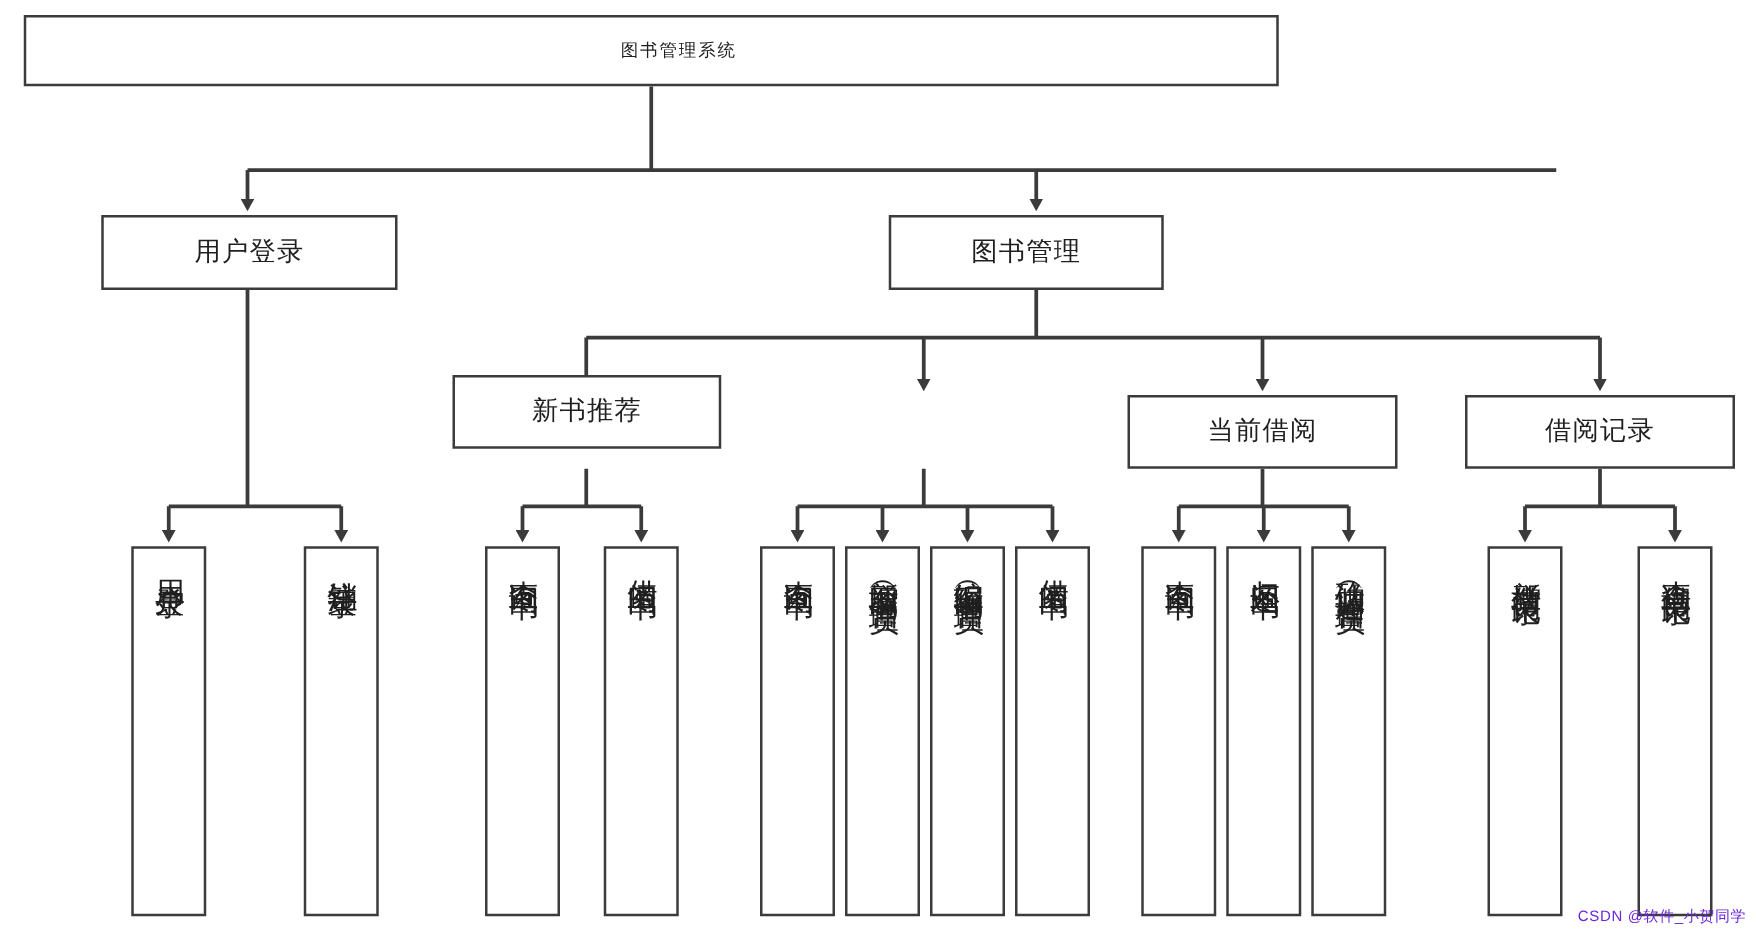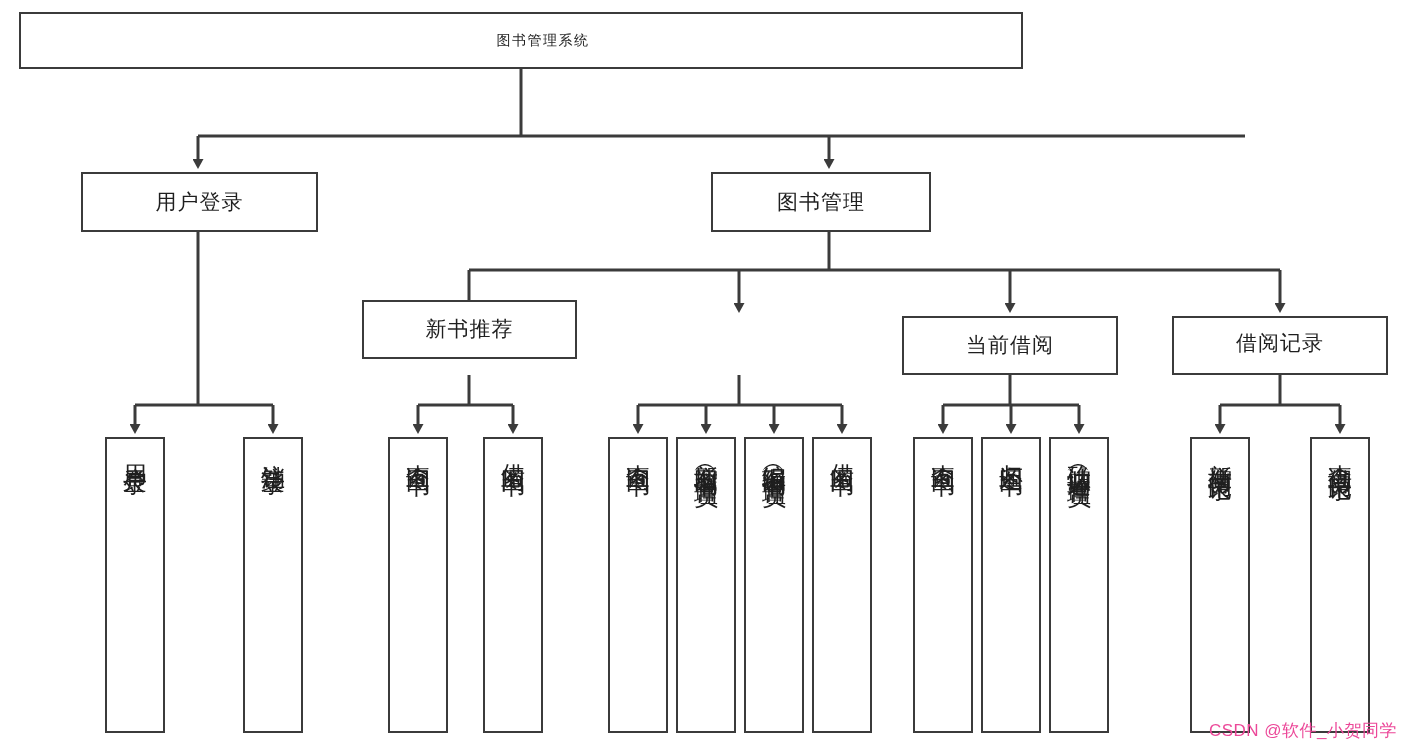--- a/index.html
+++ b/index.html
@@ -64,22 +64,22 @@
     text-orientation: upright;
     font-size: 24px;
     letter-spacing: 3px;
     line-height: 1;
     white-space: nowrap;
   }
   .watermark {
     position: absolute;
     right: 8px;
     bottom: 5px;
-    font-size: 17px;
-    color: #ec4899;
+    font-size: 12px;
+    color: #6d28d9;
     letter-spacing: 0.5px;
     white-space: nowrap;
     z-index: 5;
   }
 </style>
 </head>
 <body>
 
 <div id="canvas">
 
@@ -143,21 +143,21 @@
   <div class="node h" style="left:711px; top:172px; width:220px; height:60px;">
     <span class="label">图书管理</span>
   </div>
 
   <div class="node h" style="left:362px; top:300px; width:215px; height:59px;">
     <span class="label">新书推荐</span>
   </div>
   <div class="node h" style="left:902px; top:316px; width:216px; height:59px;">
     <span class="label">当前借阅</span>
   </div>
-  <div class="node h" style="left:1172px; top:316px; width:216px; height:59px;font-family:Liberation Mono, monospace;">
+  <div class="node h" style="left:1172px; top:316px; width:216px; height:59px;">
     <span class="label">借阅记录</span>
   </div>
 
   <div class="node v" style="left:105px; top:437px; width:60px; height:296px;">
     <span class="label">用户登录</span>
   </div>
   <div class="node v" style="left:243px; top:437px; width:60px; height:296px;">
     <span class="label">注销登录</span>
   </div>
 

